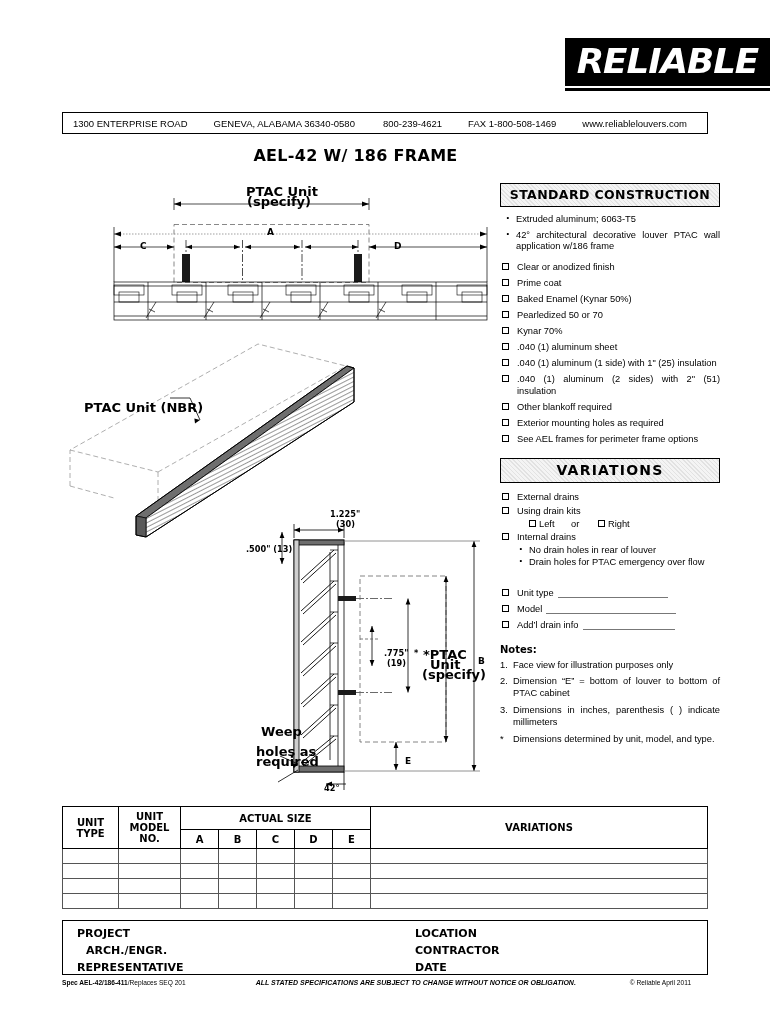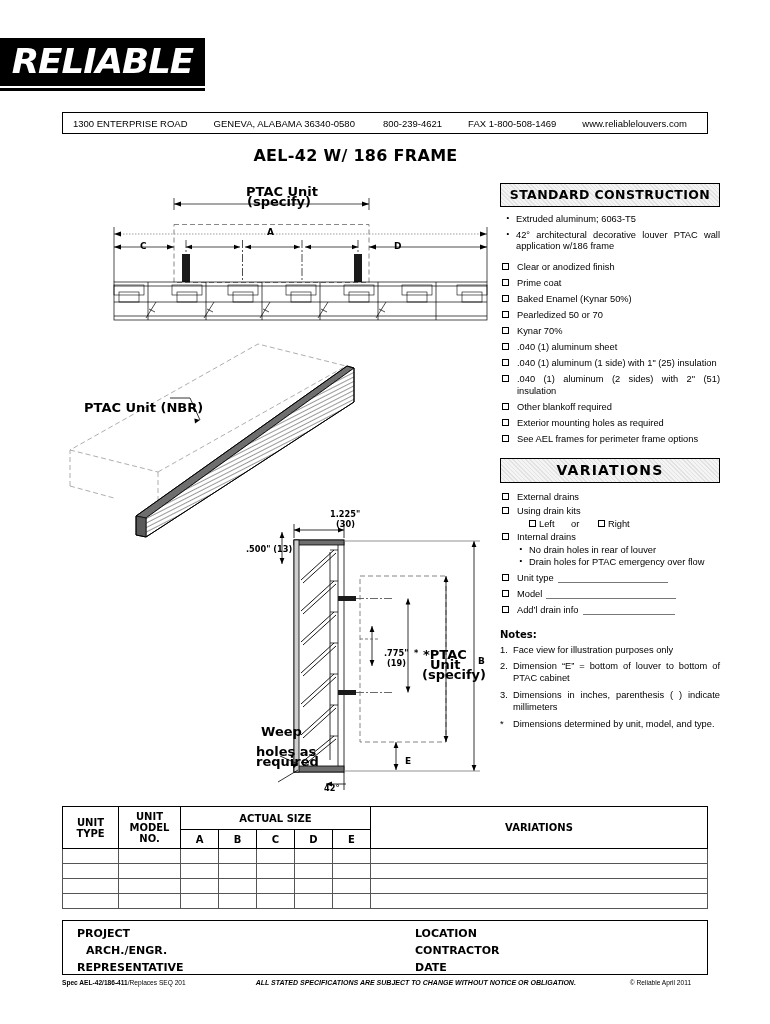--- a/index.html
+++ b/index.html
@@ -7,21 +7,21 @@
   .page{
     position:relative;
     width:770px;height:1024px;
     background:#ffffff;
     margin:0 auto;
     overflow:hidden;
     box-sizing:border-box;
   }
 
   
-  .logo-wrap{position:absolute;left:0;top:38px;width:656px;text-align:left;}
+  .logo-wrap{position:absolute;left:0;top:38px;width:770px;text-align:right;}
   .logo-box{
     display:inline-block;background:#000;color:#fff;
     padding:4px 16px 6px 16px;
     position:relative;
   }
   .logo-text{
     font-family:"DejaVu Sans", sans-serif;
     font-weight:bold;font-style:italic;
     font-size:34px;letter-spacing:-1px;line-height:38px;
     color:#fff;
@@ -421,21 +421,21 @@
       <li style="margin-bottom:2px;"><span class="chkbox"></span><span>External drains</span></li>
       <li style="margin-bottom:1px;">
         <span class="chkbox"></span>
         <span>Using drain kits</span>
         <div class="inline-opts">
           <span class="cb"></span><span>Left</span>
           <span style="margin:0 16px 0 14px;">or</span>
           <span class="cb"></span><span>Right</span>
         </div>
       </li>
-      <li style="margin-bottom:4px;">
+      <li style="margin-bottom:19px;">
         <span class="chkbox"></span>
         <span>Internal drains</span>
         <ul class="subbul">
           <li>No drain holes in rear of louver</li>
           <li>Drain holes for PTAC emergency over flow</li>
         </ul>
       </li>
       <li><span class="chkbox"></span><span>Unit type</span><span class="rule" style="width:110px;margin-left:4px;"></span></li>
       <li><span class="chkbox"></span><span>Model</span><span class="rule" style="width:130px;margin-left:4px;"></span></li>
       <li><span class="chkbox"></span><span>Add’l drain info</span><span class="rule" style="width:92px;margin-left:4px;"></span></li>

